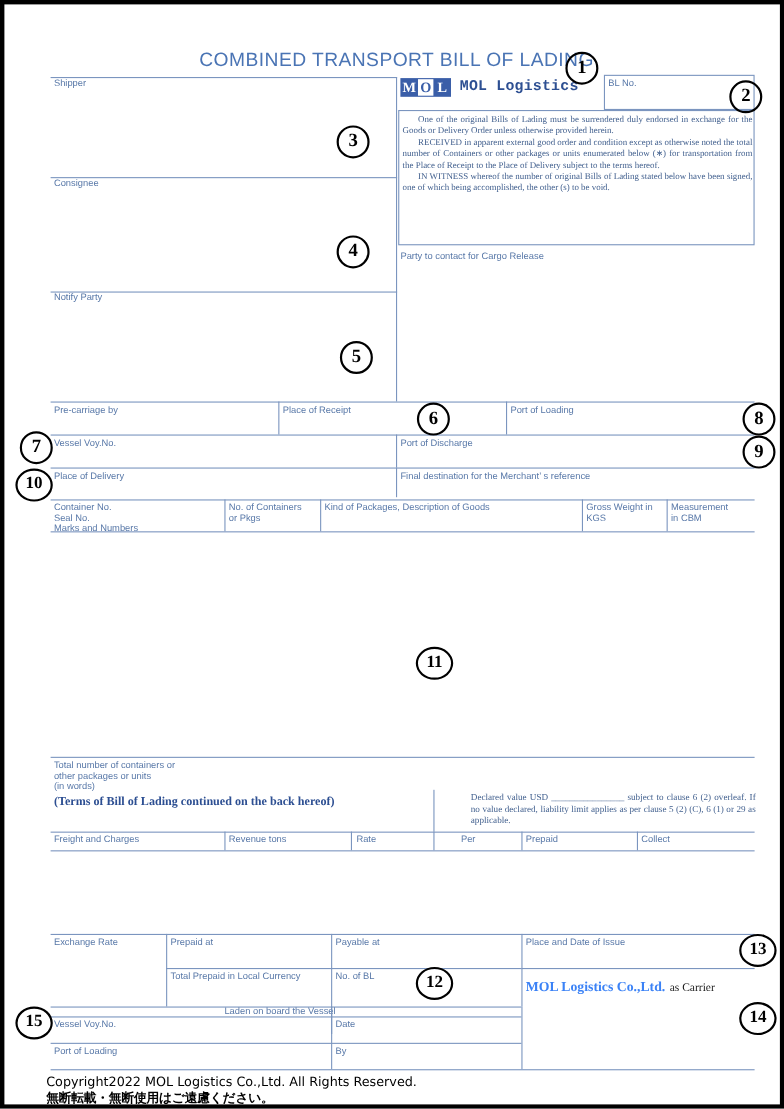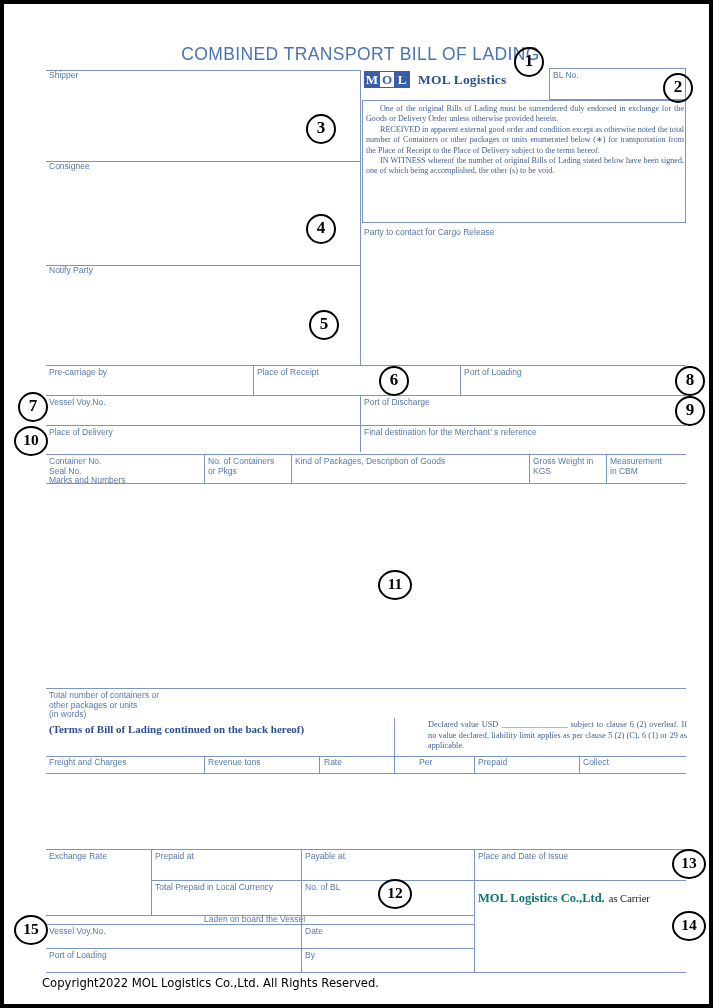--- a/index.html
+++ b/index.html
@@ -20,36 +20,36 @@
          color:#4a74b4;font-size:17.5px;letter-spacing:.4px;
          font-family:"Liberation Sans",sans-serif;}
 
   
   .logo-wrap{position:absolute;left:360px;top:67px;display:flex;align-items:center;}
   .logo-mark{display:flex;background:#3a5ea8;padding:1px;}
   .logo-mark span{display:inline-block;width:14px;height:15px;line-height:15px;
     text-align:center;font-family:"Liberation Serif",serif;font-weight:bold;
     font-size:13px;color:#fff;}
   .logo-mark span.inv{background:#fff;color:#3a5ea8;margin:0 1px;}
-  .logo-text{margin-left:8px;color:#2d4f92;font-family:Liberation Serif, serif;
+  .logo-text{margin-left:8px;color:#2d4f92;font-family:Liberation Mono, monospace;
     font-weight:bold;font-size:13.5px;letter-spacing:.2px;}
 
   
   .clause{position:absolute;left:362px;top:100px;width:318px;
     color:#43618f;font-family:"Liberation Serif",serif;font-size:8.1px;
     line-height:10.4px;text-align:justify;}
   .clause p{margin:0;text-indent:14px;}
 
   
   .terms{position:absolute;color:#2d4f92;font-family:"Liberation Serif",serif;
     font-weight:bold;font-size:11px;}
   .declared{position:absolute;color:#43618f;font-family:"Liberation Serif",serif;
     font-size:8.3px;line-height:10.5px;text-align:justify;}
   .carrier{position:absolute;font-family:"Liberation Serif",serif;}
-  .carrier b{color:#0f766e;font-size:12.5px;}
+  .carrier b{color:#3b82f6;font-size:12.5px;}
   .carrier span{color:#1a1a1a;font-size:10.5px;}
 
   
   .mark{position:absolute;width:26px;height:26px;border:2.2px solid #000;
         border-radius:50%;background:transparent;color:#000;
         font-family:"Liberation Serif",serif;font-weight:bold;font-size:17px;
         text-align:center;line-height:23px;z-index:20;}
   .mark.w{width:30px;height:26px;border-radius:50%;font-size:15.5px;}
 
   
@@ -189,24 +189,25 @@
   <div class="mark" style="left:510px;top:43px;">1</div>
   <div class="mark" style="left:659px;top:69px;">2</div>
   <div class="mark" style="left:302px;top:110px;">3</div>
   <div class="mark" style="left:302px;top:210px;">4</div>
   <div class="mark" style="left:305px;top:306px;">5</div>
   <div class="mark" style="left:375px;top:362px;">6</div>
   <div class="mark" style="left:14px;top:388px;">7</div>
   <div class="mark" style="left:671px;top:362px;">8</div>
   <div class="mark" style="left:671px;top:392px;">9</div>
   <div class="mark w" style="left:10px;top:422px;">10</div>
-  <div class="mark w" style="left:374px;top:566px;">11</div>
+  <div class="mark w" style="left:374px;top:584px;">11</div>
   <div class="mark w" style="left:374px;top:875px;">12</div>
   <div class="mark w" style="left:668px;top:845px;">13</div>
   <div class="mark w" style="left:668px;top:907px;">14</div>
   <div class="mark w" style="left:10px;top:911px;">15</div>
 
   <div class="footer">
     <div>Copyright␲2022 MOL Logistics Co.,Ltd. All Rights Reserved.</div>
+    <div class="jp">無断転載・無断使用はご遠慮ください。</div>
   </div>
   <div class="footrule"></div>
 
 </div>
 
 </body></html>

